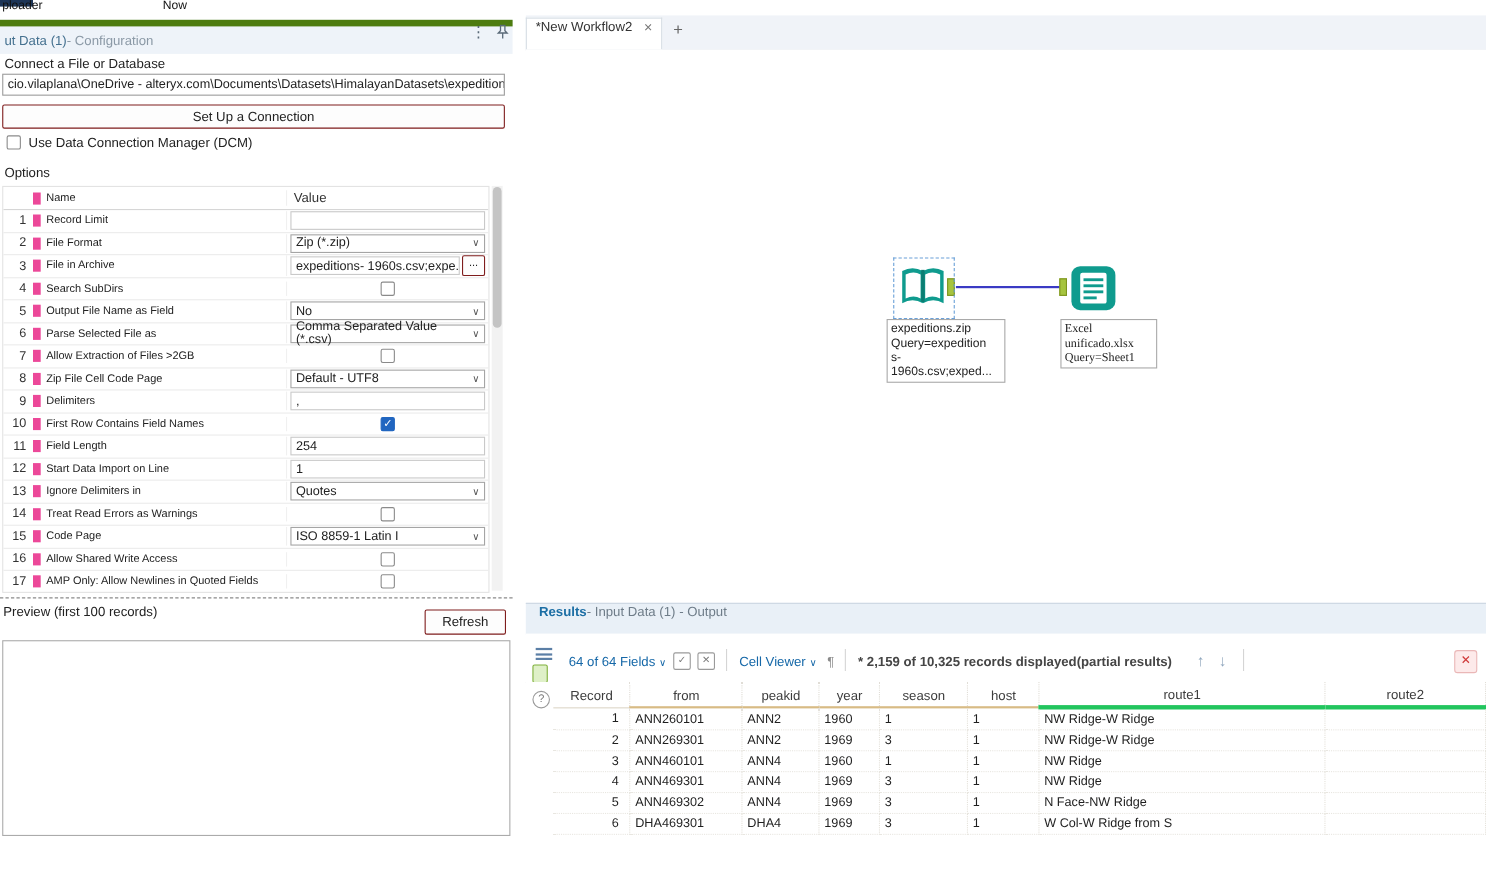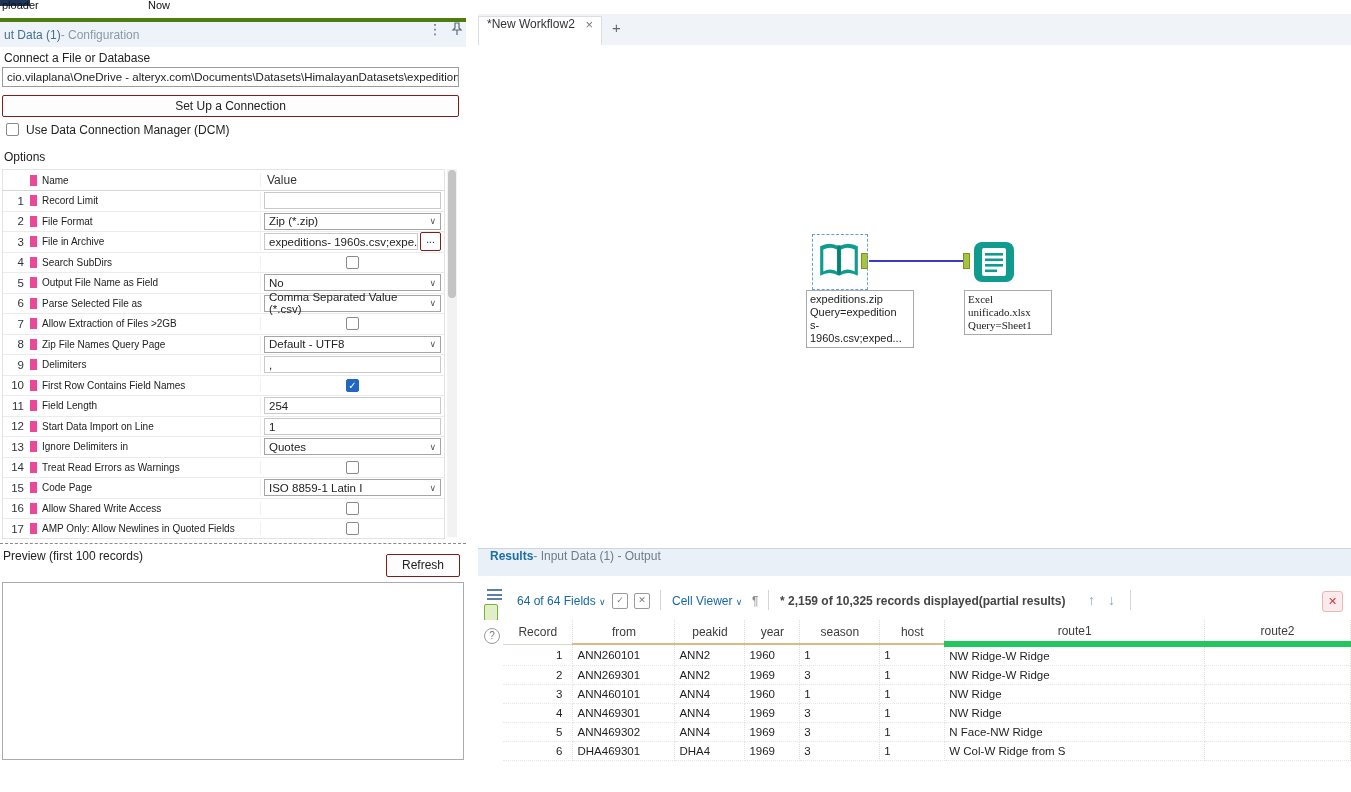--- a/index.html
+++ b/index.html
@@ -5,21 +5,21 @@
   html,body{margin:0;padding:0;background:#fff;}
   .app{position:relative;width:1351px;height:792px;background:#fff;overflow:hidden;
        font-family:"Liberation Sans",sans-serif;font-size:12px;color:#222;}
   .abs{position:absolute;}
 
   
   .navy-frag{left:0;top:0;width:30px;height:6px;background:#1d3557;}
   .top-frag{top:-1px;font-size:11px;color:#111;}
 
   
-  .cfg-header{left:0;top:18px;width:466px;height:25px;background:#eef3f9;border-top:4px solid #4d7c0f;
+  .cfg-header{left:0;top:18px;width:466px;height:25px;background:#eef3f9;border-top:6px solid #4d7c0f;
               display:flex;align-items:center;}
   .cfg-title1{color:#44708f;margin-left:4px;}
   .cfg-title2{color:#8b99a6;}
   .kebab{left:428px;top:21px;color:#5a6a78;font-size:14px;cursor:pointer;}
   .pin-icon{left:451px;top:22px;width:12px;height:14px;}
   .lbl{color:#222;}
   .path-input{left:2px;top:67px;width:447px;height:18px;border:1px solid #9c9c9c;background:#fff;
               font-size:11.5px;line-height:18px;padding:0 4px;white-space:nowrap;overflow:hidden;}
   .btn{background:#fdfdfd;border:1px solid #7f1d1d;border-radius:2px;text-align:center;color:#222;}
   .setup-btn{left:2px;top:95px;width:455px;height:20px;line-height:20px;}
@@ -86,21 +86,21 @@
   .res-close{left:1322px;top:591px;width:19px;height:19px;background:#fdeaea;border:1px solid #eab7b7;
              border-radius:3px;color:#d03a3a;font-size:11px;line-height:18px;text-align:center;cursor:pointer;}
 
   
   .grid{left:478px;top:620px;width:873px;height:140px;background:#fff;}
   .gutter-q{left:484px;top:628px;width:14px;height:14px;border:1px solid #9a9a9a;border-radius:50%;
             color:#777;font-size:10px;line-height:13px;text-align:center;}
   .rg{left:503px;top:620px;border-collapse:collapse;table-layout:fixed;}
   .rg th{font-weight:normal;text-align:center;color:#3c3c3c;font-size:12px;padding:4px 4px 3px 4px;
          border-right:1px dotted #e0ddd6;border-bottom:1px solid #ddd6c8;white-space:nowrap;overflow:hidden;}
-  .rg th.u-green{border-bottom:6px solid #22c55e;}
+  .rg th.u-green{border-bottom:4px solid #22c55e;}
   .rg th.u-tan{border-bottom:2px solid #d8bb85;}
   .rg td{height:18px;font-size:11.5px;color:#1f1f1f;padding:0 4px;border-right:1px dotted #e4e1da;
          border-bottom:1px dotted #e8e6e0;white-space:nowrap;overflow:hidden;}
   .rg td.rec{text-align:right;padding-right:10px;}
 </style>
 </head>
 <body>
 
 <div class="app">
 
@@ -198,21 +198,21 @@
     <div class="opt-row">
       <div class="c-num">7</div>
       <div class="c-name">Allow Extraction of Files &gt;2GB</div>
       <div class="c-val">
           <span class="checkbox"></span>
         </div>
     </div>
 
     <div class="opt-row">
       <div class="c-num">8</div>
-      <div class="c-name">Zip File Names Query Page</div>
+      <div class="c-name">Zip File Cell Code Page</div>
       <div class="c-val">
           <div class="dropdown">
         <span>Default - UTF8</span>
         <span class="dd-chev">∨</span>
       </div>
         </div>
     </div>
 
     <div class="opt-row">
       <div class="c-num">9</div>

